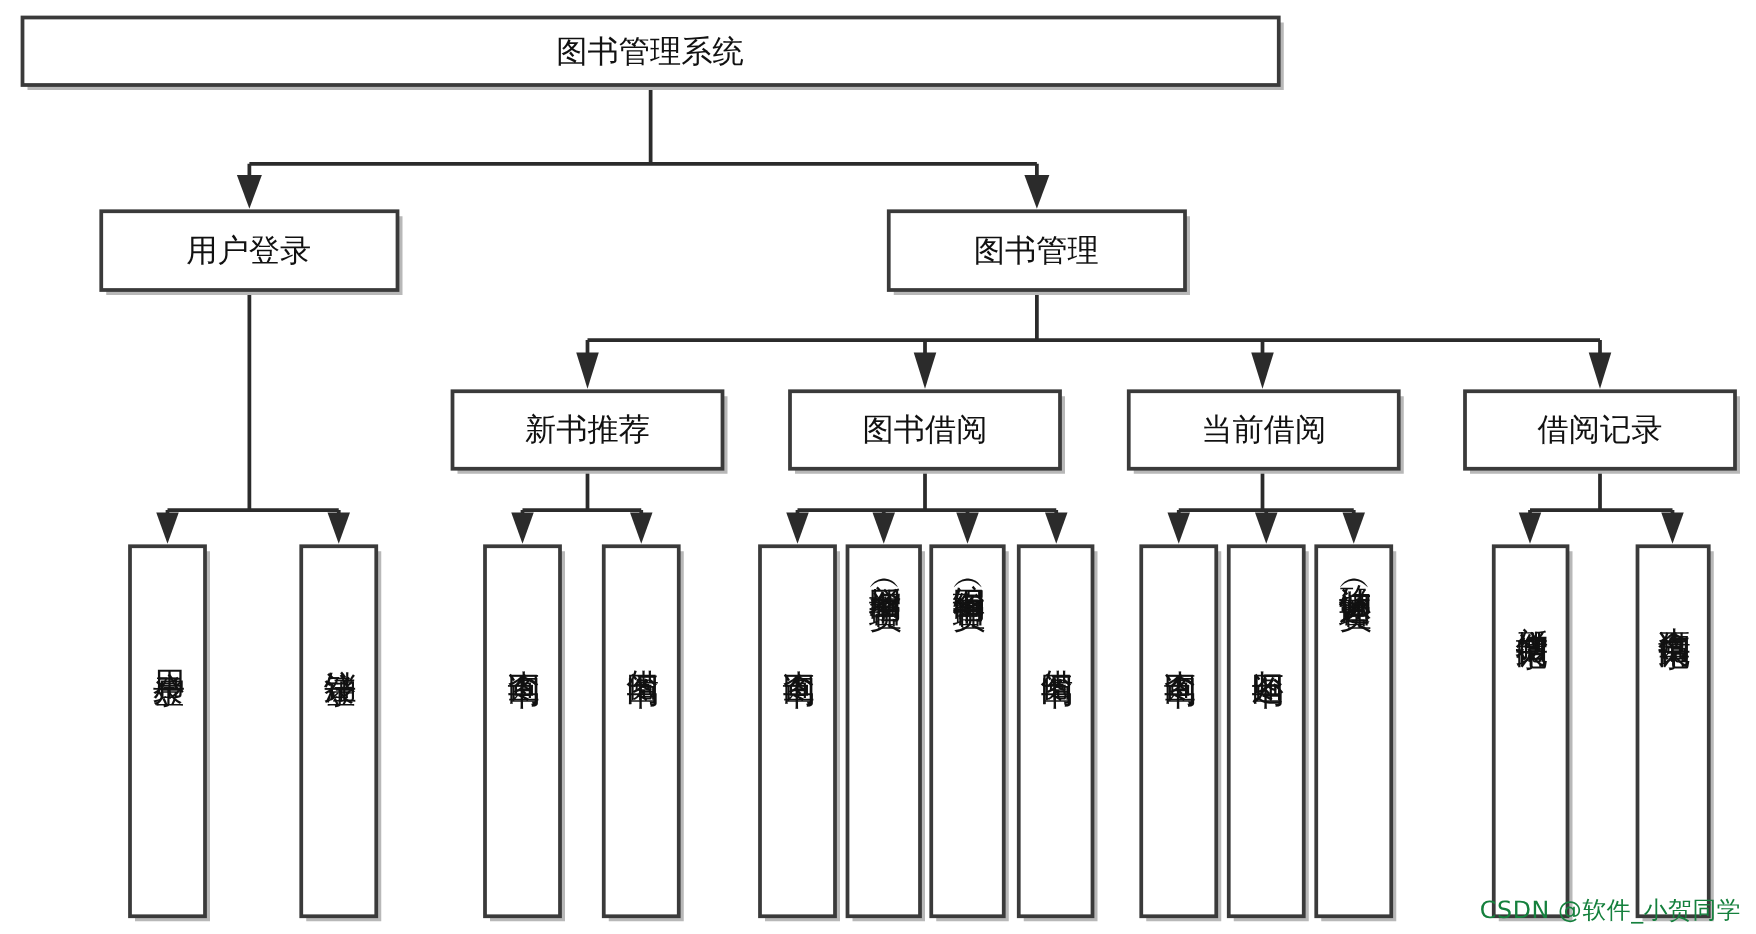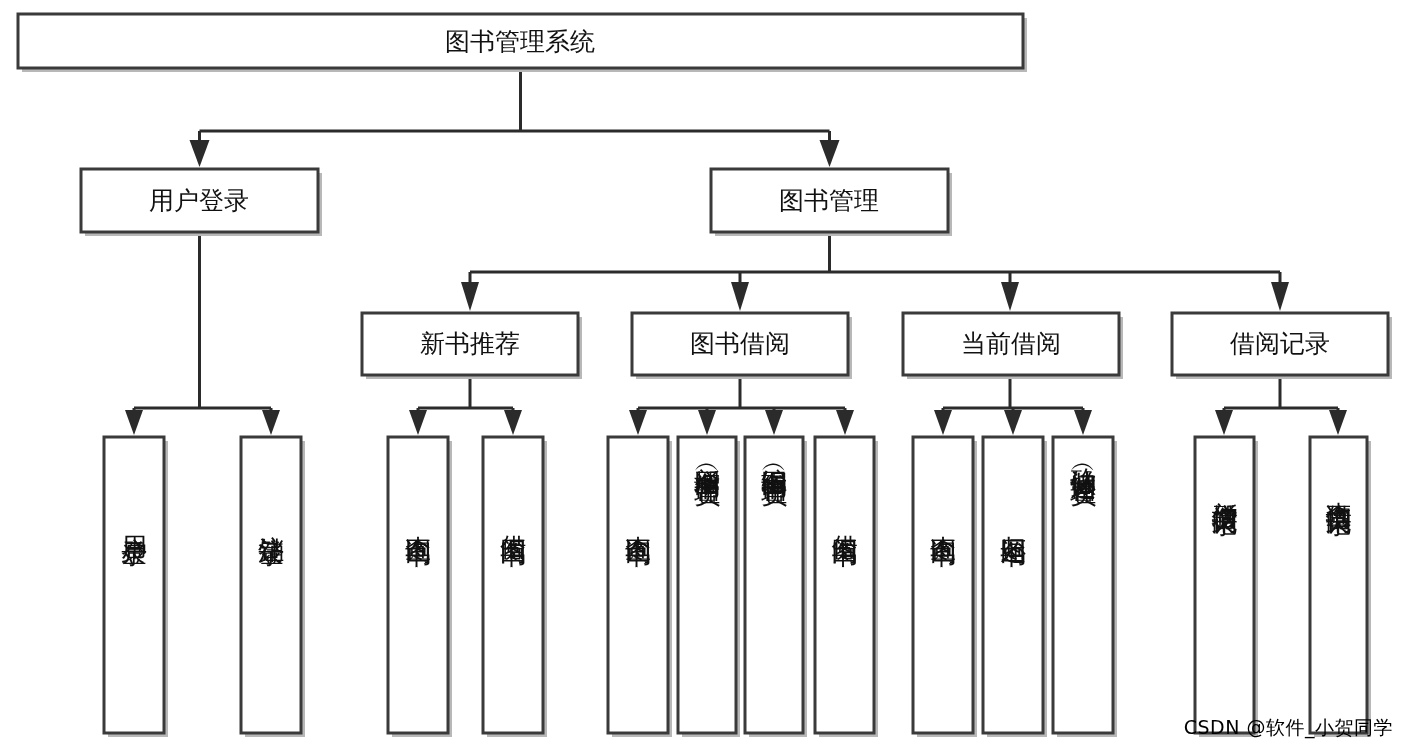--- a/index.html
+++ b/index.html
@@ -68,21 +68,21 @@
     letter-spacing: 2px;
     color: #111111;
     white-space: nowrap;
   }
   .watermark {
     position: absolute;
     right: 12px;
     bottom: 6px;
     font-family: "DejaVu Sans", "Liberation Sans", sans-serif;
     font-size: 19px;
-    color: #000000;
+    color: #15803d;
     letter-spacing: 0.5px;
     user-select: none;
   }
 </style>
 </head>
 <body>
 
 <div id="diagram-root">
 
   <svg class="diagram-canvas" viewBox="0 0 1405 747" xmlns="http://www.w3.org/2000/svg">

